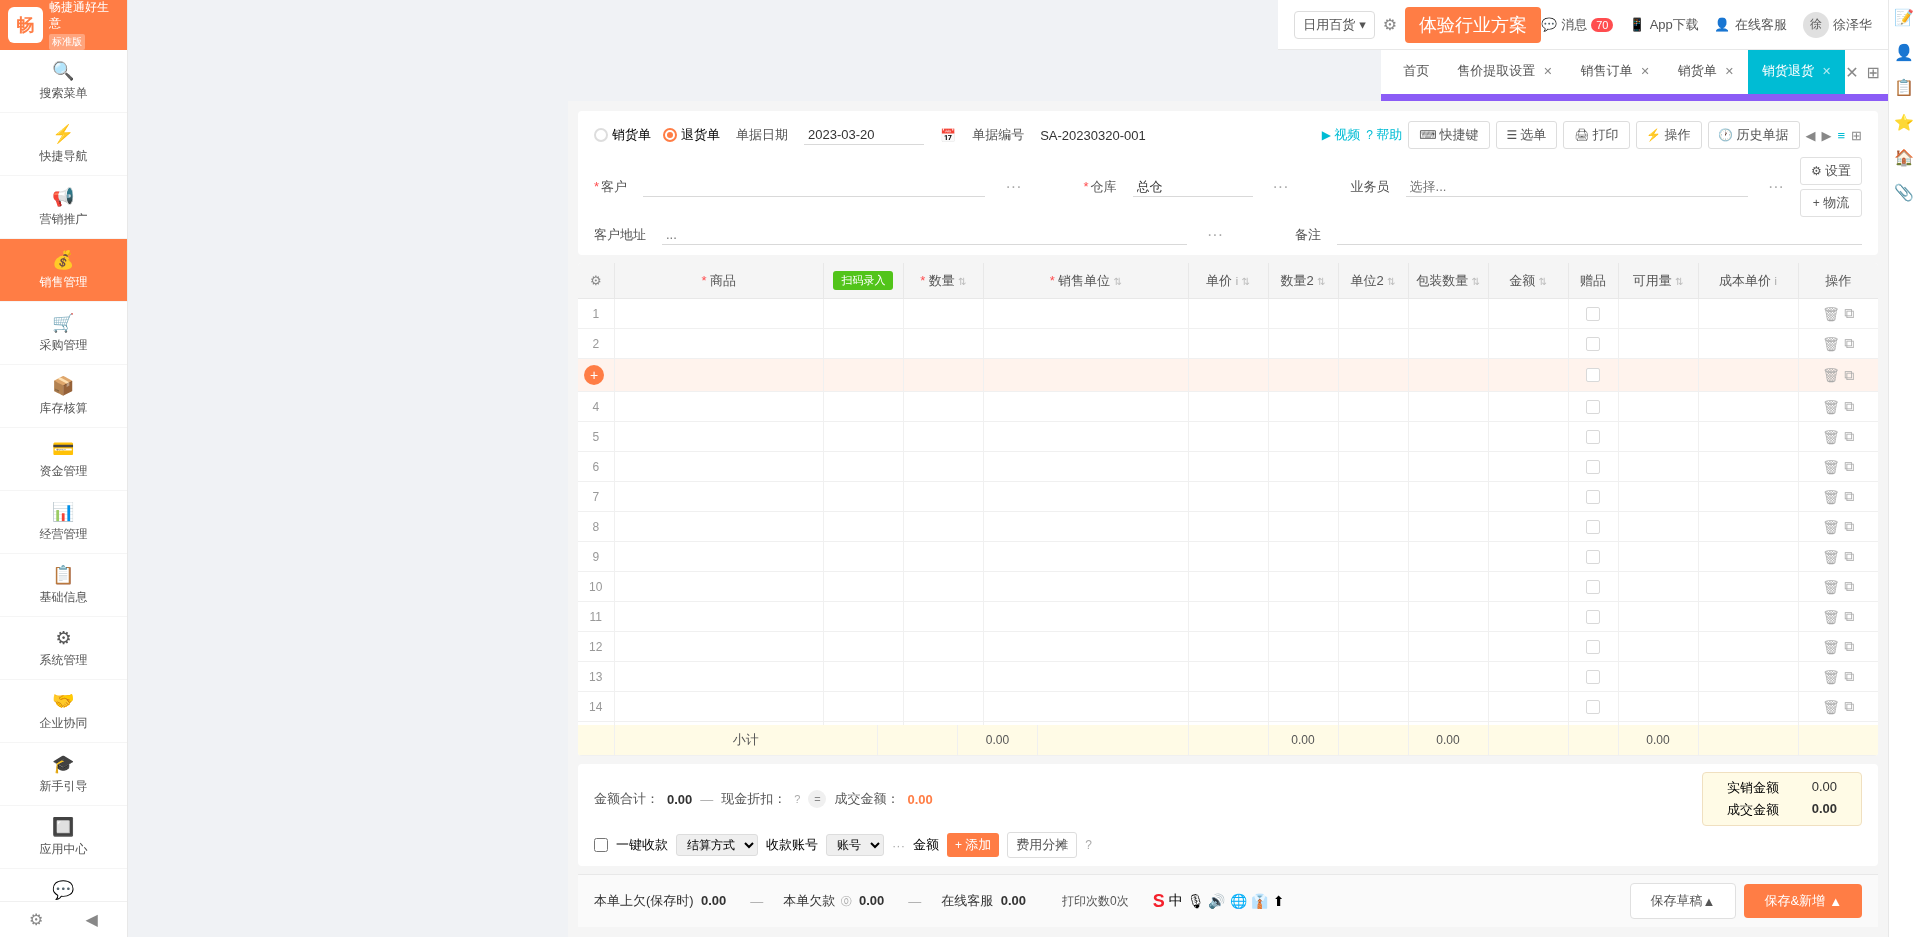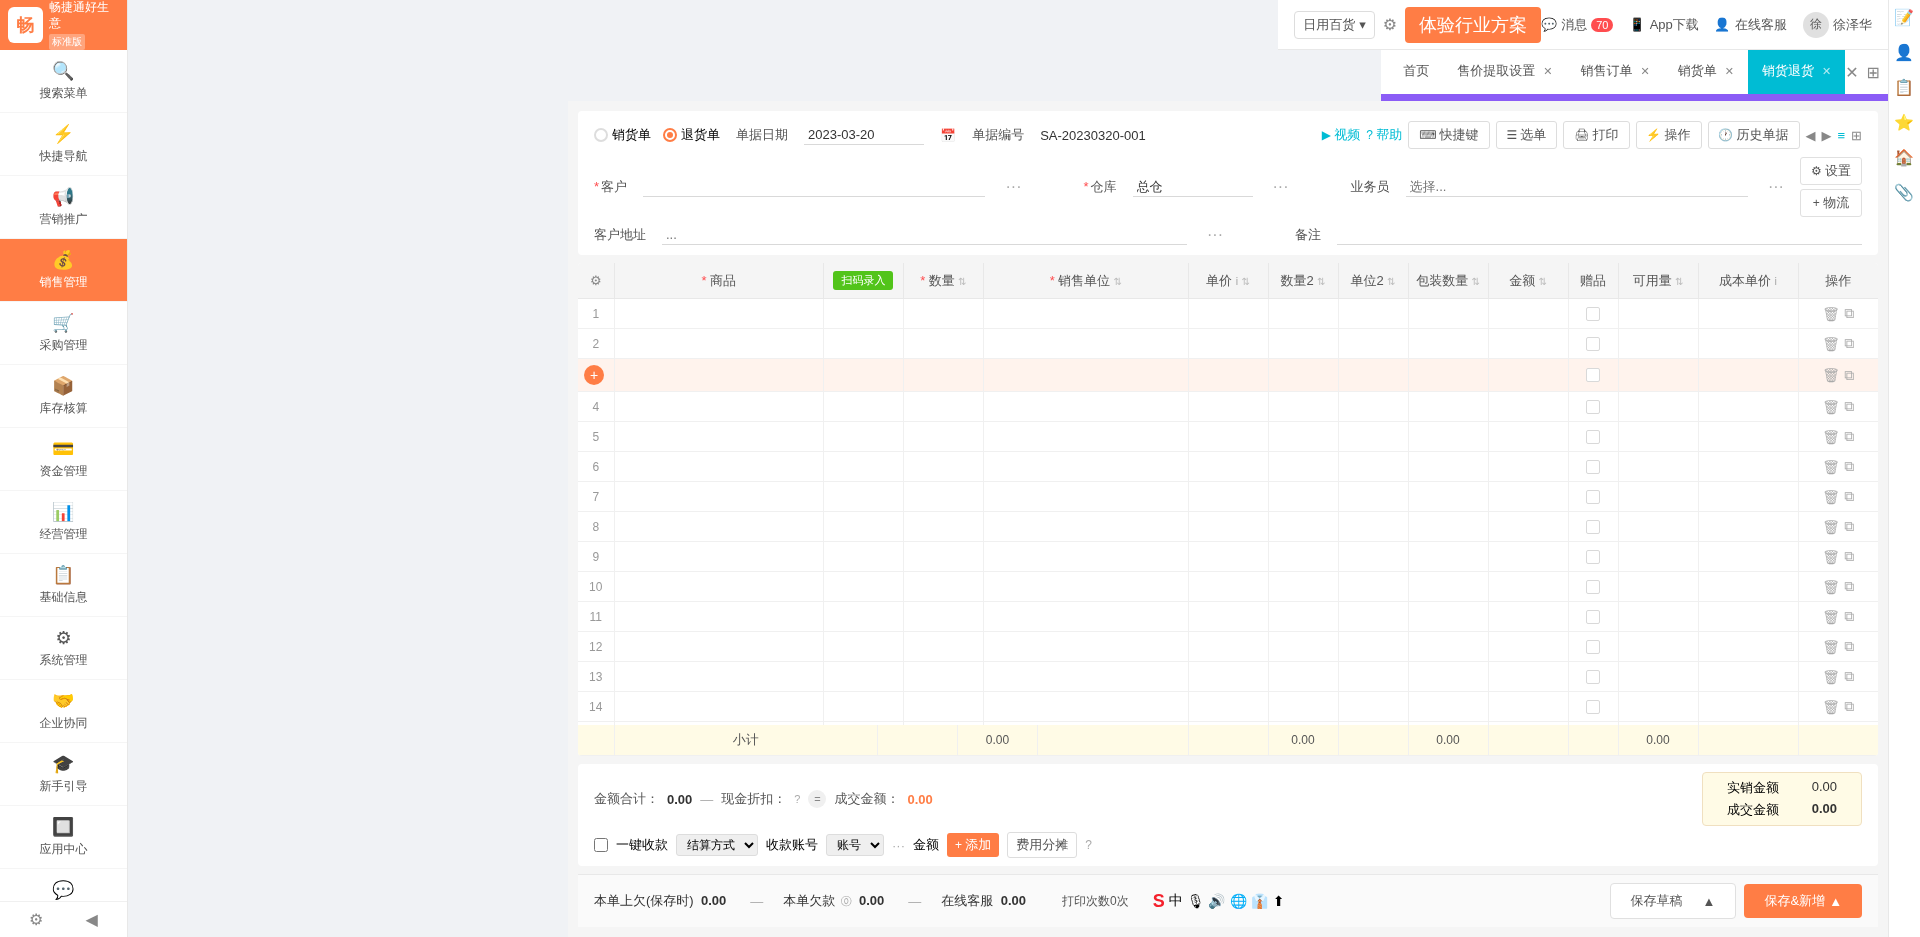--- a/index.html
+++ b/index.html
@@ -88,21 +88,21 @@
     .footer-row2 { display: flex; align-items: center; gap: 8px; }
     .footer-label { color: #555; }
     .footer-value { color: #333; font-weight: bold; }
     .footer-sep { color: #aaa; }
     .footer-eq { background: #f0f0f0; border-radius: 50%; width: 18px; height: 18px; display: flex; align-items: center; justify-content: center; color: #888; font-size: 11px; }
 
     .bottom-bar { flex-shrink: 0; background: #fafafa; border-top: 1px solid #e8e8e8; padding: 8px 16px; display: flex; align-items: center; gap: 16px; }
     .bottom-info { color: #555; font-size: 12px; }
     .bottom-info span { color: #333; }
     .bottom-right { margin-left: auto; display: flex; gap: 8px; align-items: center; }
-    .btn-save-draft { background: #fff; border: 1px solid #e0e0e0; color: #555; padding: 8px 20px; border-radius: 4px; cursor: pointer; display: flex; align-items: center; gap: 20px; margin-left: 30px; }
+    .btn-save-draft { background: #fff; border: 1px solid #e0e0e0; color: #555; padding: 8px 20px; border-radius: 4px; cursor: pointer; display: flex; align-items: center; gap: 0; margin-left: 30px; }
     .btn-save-new { background: #ff7d45; border: none; color: #fff; padding: 8px 20px; border-radius: 4px; cursor: pointer; display: flex; align-items: center; gap: 4px; font-size: 13px; }
 
     
     .right-panel { width: 32px; background: #fff; border-left: 1px solid #e8e8e8; display: flex; flex-direction: column; align-items: center; padding: 8px 0; gap: 16px; flex-shrink: 0; }
     .right-panel-icon { color: #aaa; cursor: pointer; font-size: 16px; writing-mode: horizontal-tb; }
     .form-right-btn { background: #fff; border: 1px solid #e0e0e0; color: #555; padding: 4px 10px; border-radius: 3px; cursor: pointer; font-size: 12px; white-space: nowrap; }
 
     .info-icon { color: #aaa; font-size: 11px; cursor: help; }
     .payment-checkbox { width: 14px; height: 14px; cursor: pointer; }
     .payment-select { border: 1px solid #ddd; border-radius: 3px; padding: 2px 6px; font-size: 12px; }

